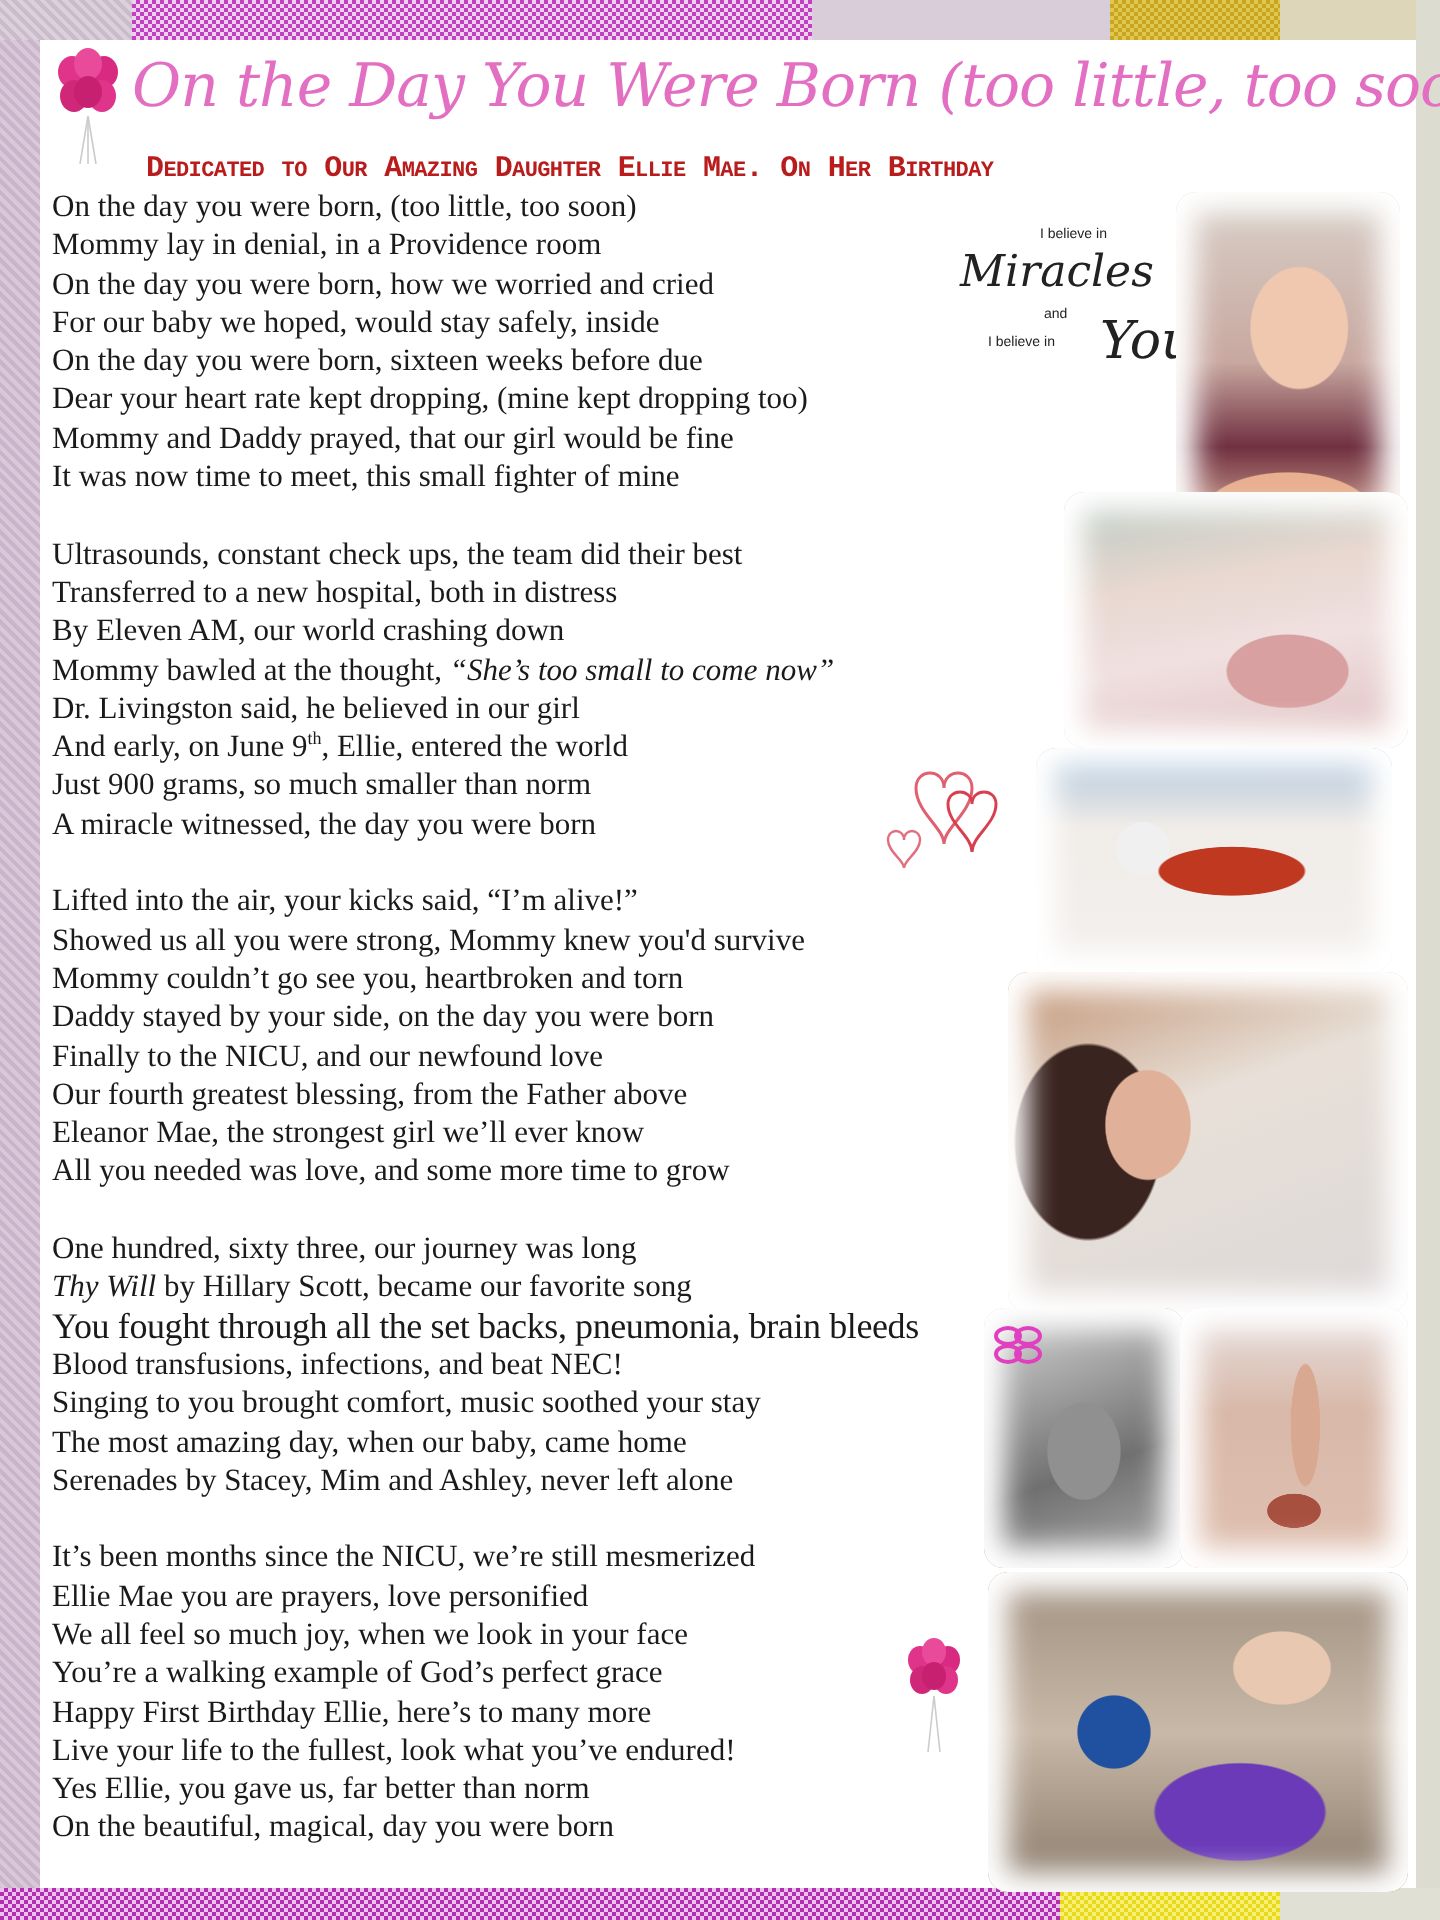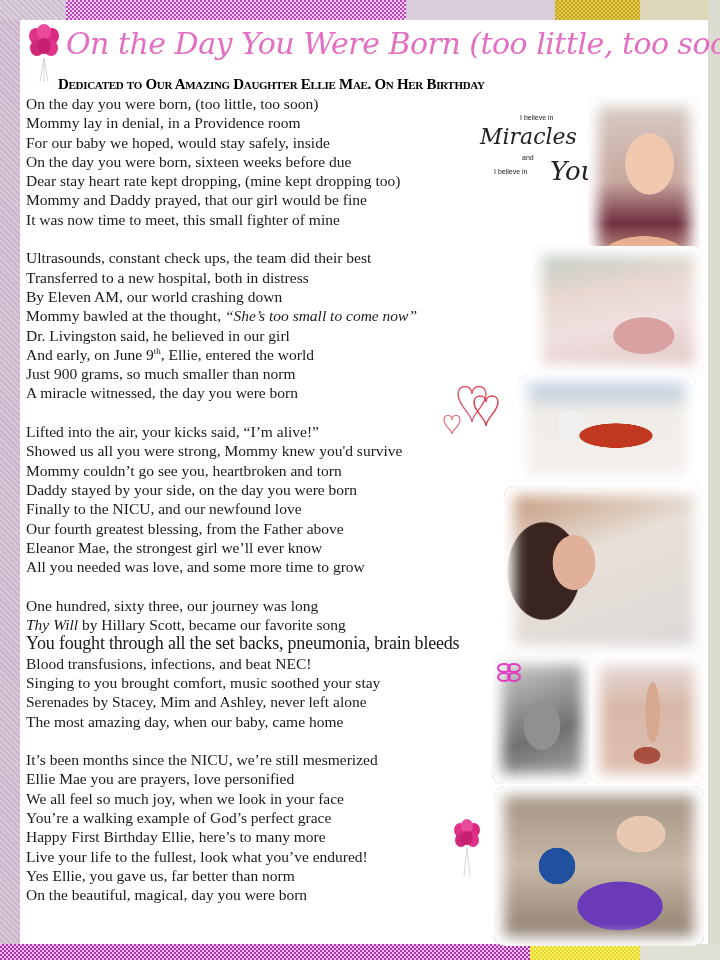--- a/index.html
+++ b/index.html
@@ -48,23 +48,23 @@
       position: absolute; left: 20px; top: 20px; width: 688px; height: 924px;
       background: #ffffff;
     }
     .balloons-top { position: absolute; left: 26px; top: 24px; width: 36px; height: 58px; }
     .title {
       position: absolute; left: 66px; top: 26px; width: 640px;
       font-family: "DejaVu Serif", serif; font-style: italic;
       font-size: 30px; color: #e36fc2; white-space: nowrap; letter-spacing: -0.5px;
     }
     .subtitle {
-      position: absolute; left: 58px; top: 76px; width: 640px;
-      font-family: Liberation Serif, serif; font-weight: bold;
-      font-variant: small-caps; font-size: 15px; color: #000000; white-space: nowrap;
+      position: absolute; left: 73px; top: 76px; width: 640px;
+      font-family: Liberation Mono, monospace; font-weight: bold;
+      font-variant: small-caps; font-size: 15px; color: #b91c1c; white-space: nowrap;
       letter-spacing: -0.3px;
     }
     .poem {
       position: absolute; left: 26px; top: 94px; width: 500px;
       font-size: 15.5px; line-height: 19.3px; color: #1a1a1a;
     }
     .stanza { margin: 0 0 19.3px 0; }
     .line { white-space: nowrap; display: block; }
     .line .it { font-style: italic; }
     sup { font-size: 9px; line-height: 0; }
@@ -109,23 +109,24 @@
   <ellipse cx="18" cy="22" rx="7" ry="8" fill="#c82070"></ellipse>
 </svg>
 
 <div class="title">On the Day You Were Born (too little, too soon)</div>
 <div class="subtitle">Dedicated to Our  Amazing Daughter Ellie Mae. On Her Birthday</div>
 
 <div class="poem">
   <div class="stanza">
     <span class="line">On the day you were born, (too little, too soon)</span>
     <span class="line">Mommy lay in denial, in a Providence room</span>
+    <span class="line">On the day you were born, how we worried and cried</span>
     <span class="line">For our baby we hoped, would stay safely, inside</span>
     <span class="line">On the day you were born, sixteen weeks before due</span>
-    <span class="line">Dear stay heart rate kept dropping, (mine kept dropping too)</span>
+    <span class="line">Dear your heart rate kept dropping, (mine kept dropping too)</span>
     <span class="line">Mommy and Daddy prayed, that our girl would be fine</span>
     <span class="line">It was now time to meet, this small fighter of mine</span>
   </div>
   <div class="stanza">
     <span class="line">Ultrasounds, constant check ups, the team did their best</span>
     <span class="line">Transferred to a new hospital, both in distress</span>
     <span class="line">By Eleven AM, our world crashing down</span>
     <span class="line"><span>Mommy bawled at the thought, </span><span class="it">“She’s too small to come now”</span></span>
     <span class="line">Dr. Livingston said, he believed in our girl</span>
     <span class="line"><span>And early, on June 9</span><sup>th</sup><span>, Ellie, entered the world</span></span>
@@ -141,22 +142,22 @@
     <span class="line">Our fourth greatest blessing, from the Father above</span>
     <span class="line">Eleanor Mae, the strongest girl we’ll ever know</span>
     <span class="line">All you needed was love, and some more time to grow</span>
   </div>
   <div class="stanza">
     <span class="line">One hundred, sixty three, our journey was long</span>
     <span class="line"><span class="it">Thy Will</span><span> by Hillary Scott, became our favorite song</span></span>
     <span class="line" style="font-size:18px; letter-spacing:-0.2px;">You fought through all the set backs, pneumonia, brain bleeds</span>
     <span class="line">Blood transfusions, infections, and beat NEC!</span>
     <span class="line">Singing to you brought comfort, music soothed your stay</span>
+    <span class="line">The most amazing day, when our baby, came home</span>
     <span class="line">Serenades by Stacey, Mim and Ashley, never left alone</span>
-    <span class="line">The most amazing day, when our baby, came home</span>
   </div>
   <div class="stanza">
     <span class="line">It’s been months since the NICU, we’re still mesmerized</span>
     <span class="line">Ellie Mae you are prayers, love personified</span>
     <span class="line">We all feel so much joy, when we look in your face</span>
     <span class="line">You’re a walking example of God’s perfect grace</span>
     <span class="line">Happy First Birthday Ellie, here’s to many more</span>
     <span class="line">Live your life to the fullest, look what you’ve endured!</span>
     <span class="line">Yes Ellie, you gave us, far better than norm</span>
     <span class="line">On the beautiful, magical, day you were born</span>

